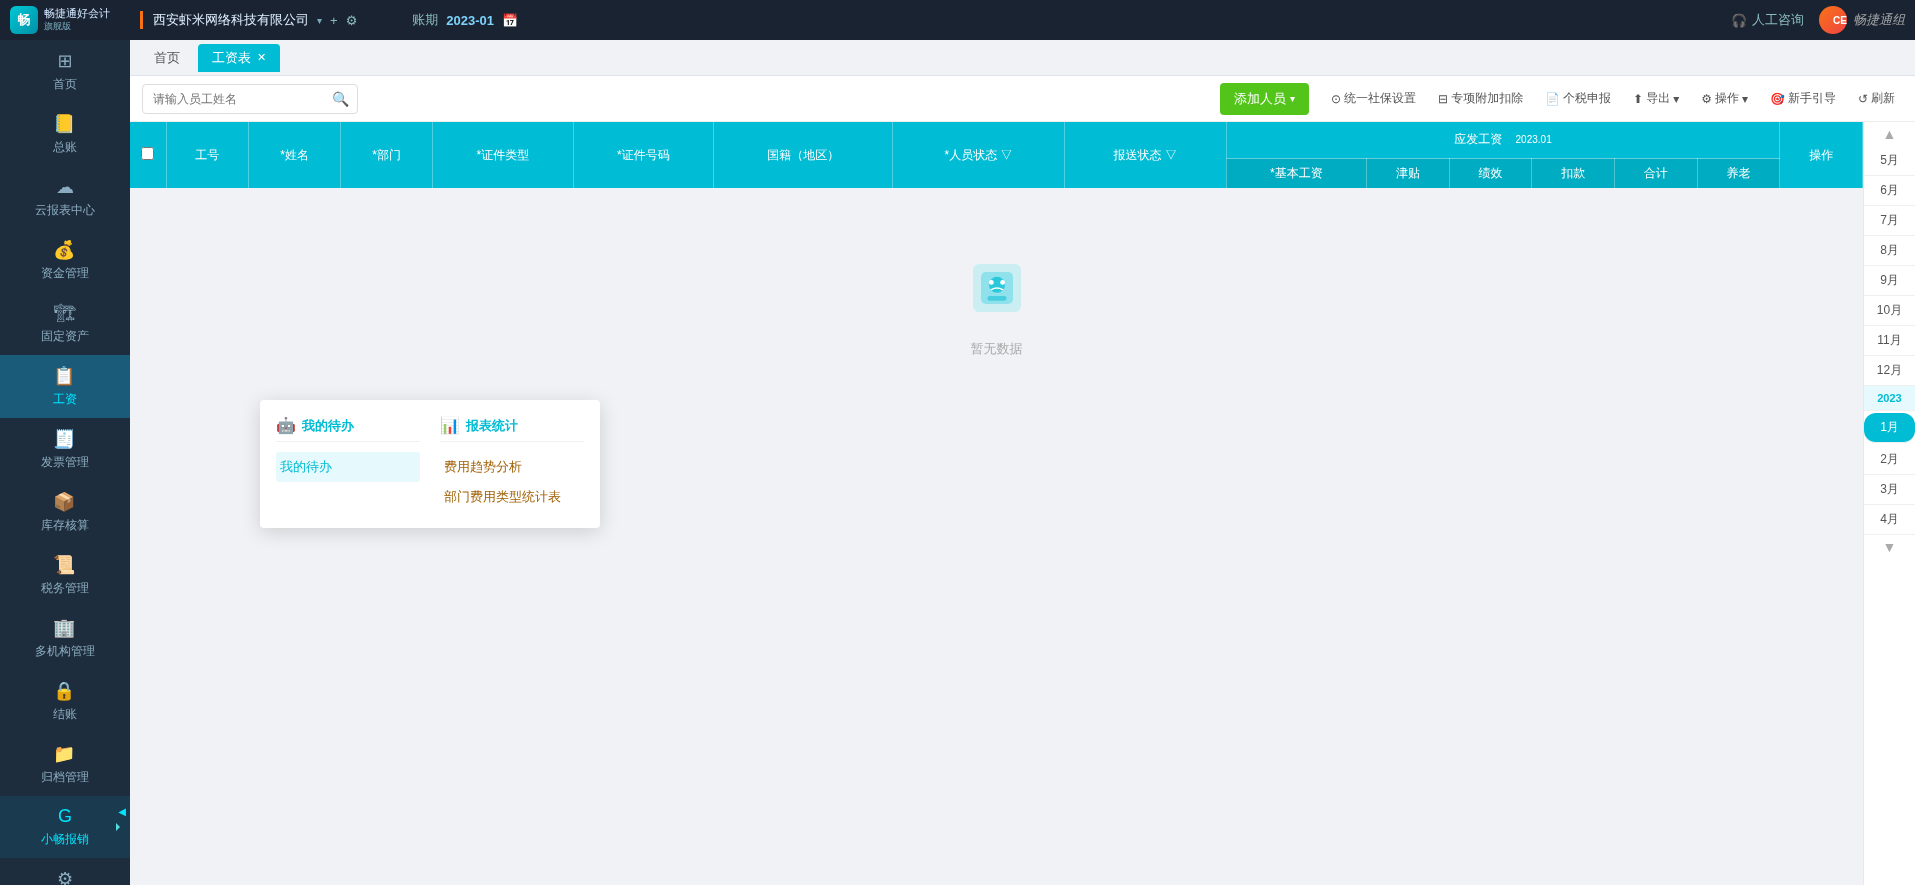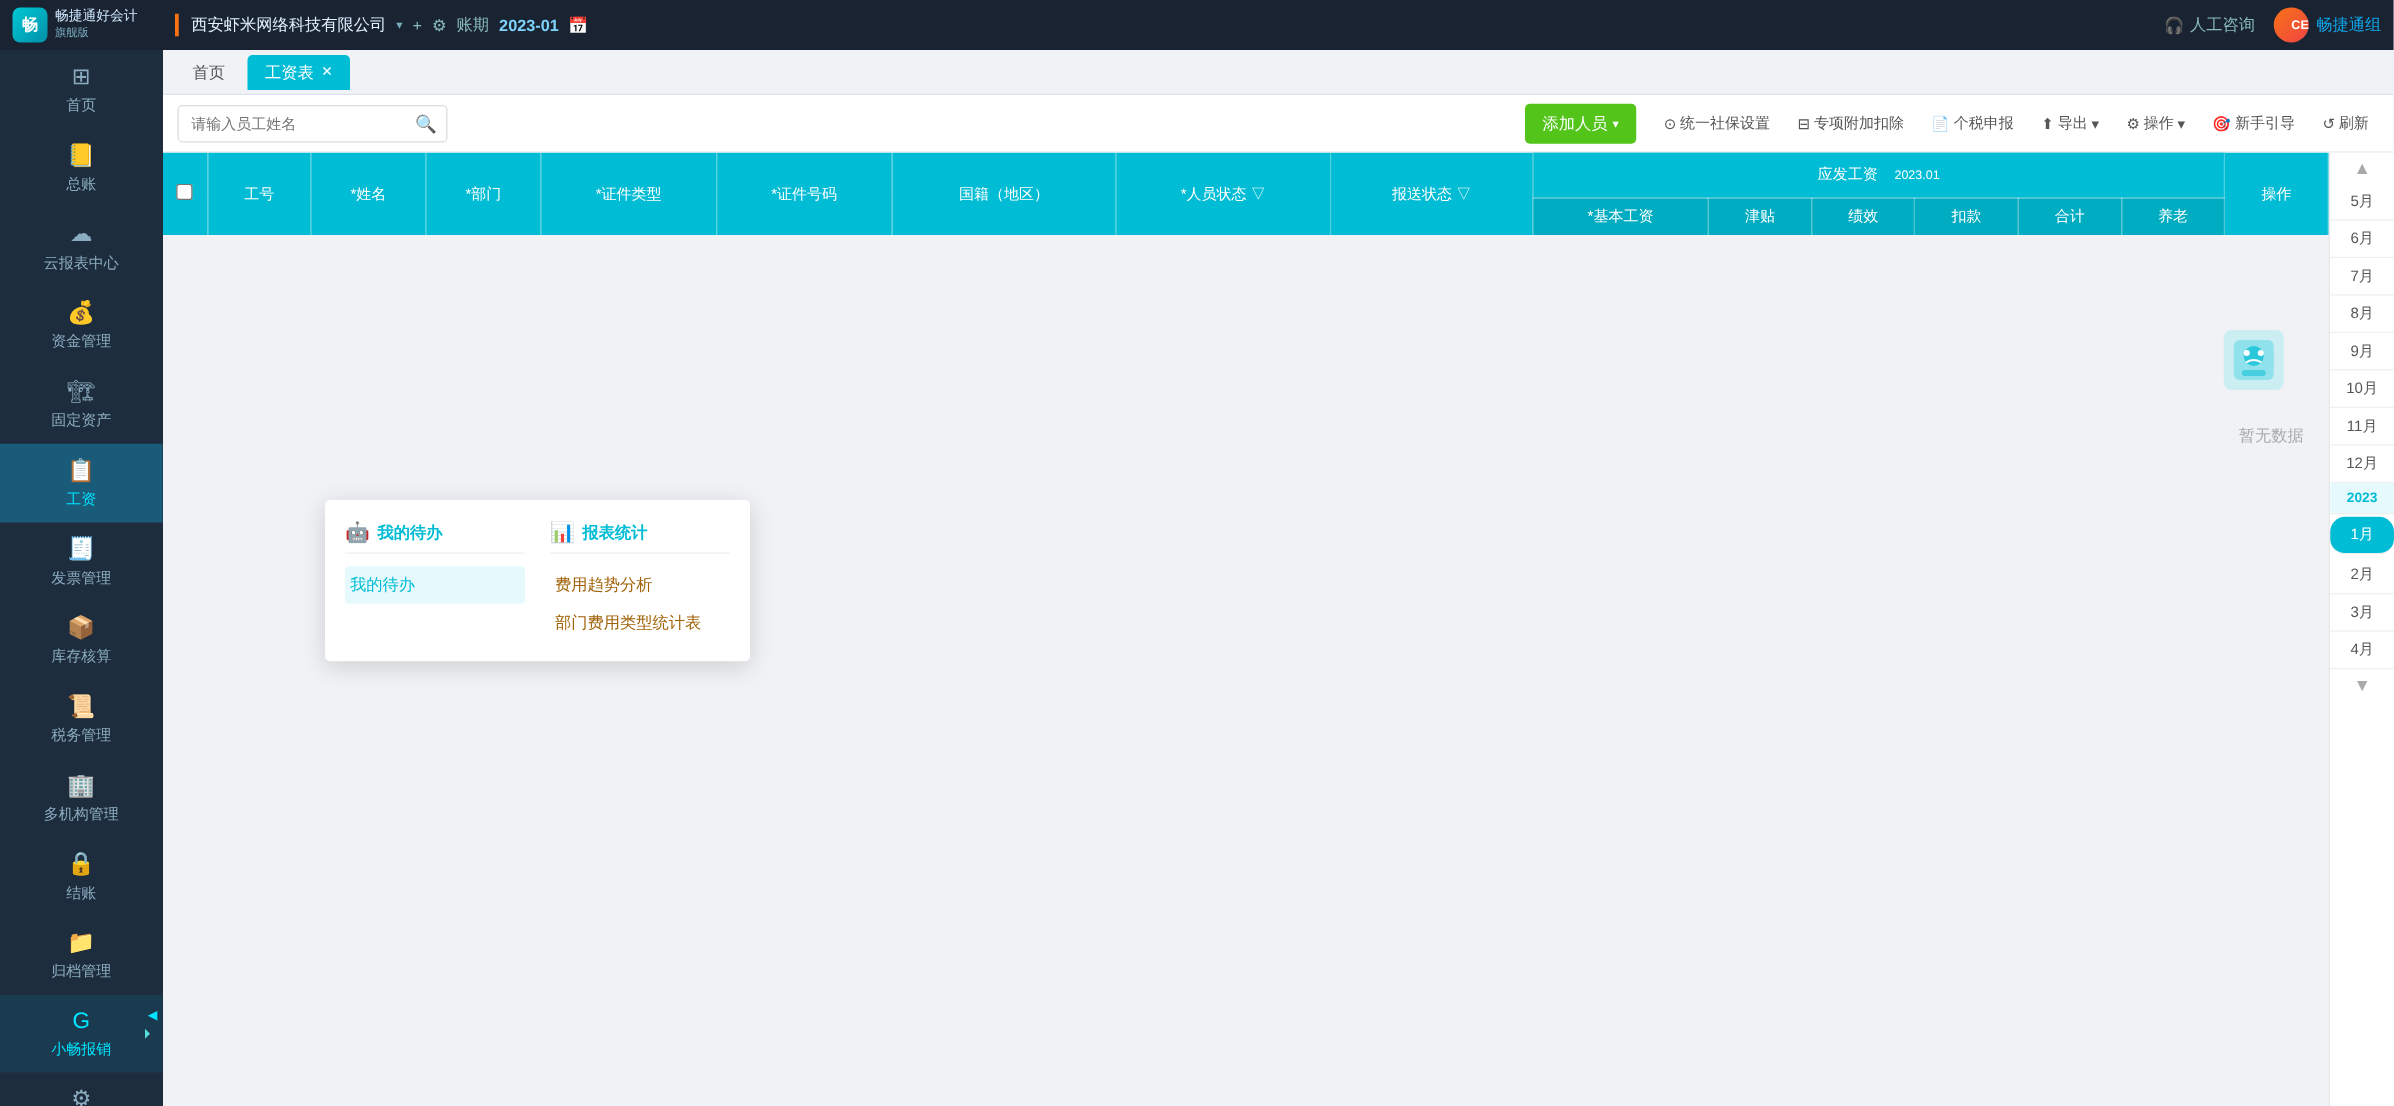--- a/index.html
+++ b/index.html
@@ -32,28 +32,28 @@
     .logo-sub { font-size: 9px; color: #7ab; }
 
     .company-area {
       display: flex; align-items: center; gap: 8px;
       padding-left: 10px; border-left: 3px solid #f97316;
       margin-left: 10px;
     }
     .company-name { color: #e0f0ff; font-size: 13px; }
     .company-arrow { color: #7ab; font-size: 10px; cursor: pointer; }
     .header-btn { color: #8bb; font-size: 13px; cursor: pointer; display: flex; align-items: center; gap: 4px; }
-    .period-label { color: #8bb; }
+    .period-label { color: #8bb; margin-left: 47px; }
     .period-value { color: #7dd3fc; font-weight: bold; }
 
     .header-right { margin-left: auto; display: flex; align-items: center; gap: 15px; }
     .support-btn { color: #8bb; font-size: 13px; cursor: pointer; display: flex; align-items: center; gap: 4px; }
     .user-area { display: flex; align-items: center; gap: 6px; cursor: pointer; }
     .user-avatar { width: 28px; height: 28px; border-radius: 50%; background: linear-gradient(135deg, #f97316, #ef4444); display: flex; align-items: center; justify-content: flex-end; font-size: 10px; color: #fff; font-weight: bold; }
-    .user-name { color: #0ea5e9; font-size: 13px; }
+    .user-name { color: #a3a3a3; font-size: 13px; font-style: italic; }
 
     
     .main-layout { display: flex; flex: 1; overflow: hidden; }
 
     
     .sidebar {
       width: 130px;
       background: #1e2d3d;
       display: flex; flex-direction: column;
       flex-shrink: 0;
@@ -171,21 +171,21 @@
     }
     thead .sub-header {
       background: #00acc1;
       height: 30px;
     }
     .group-header { background: #00bcd4; }
     .checkbox-col { width: 36px; }
 
     
     .empty-state {
-      display: flex; flex-direction: column; align-items: flex-end; justify-content: center;
+      display: flex; flex-direction: column; align-items: center; justify-content: center;
       padding: 60px 20px;
       color: #aaa;
     }
     .empty-icon {
       width: 80px; height: 80px;
       margin-bottom: 12px;
     }
 
     
     .right-month-panel {

